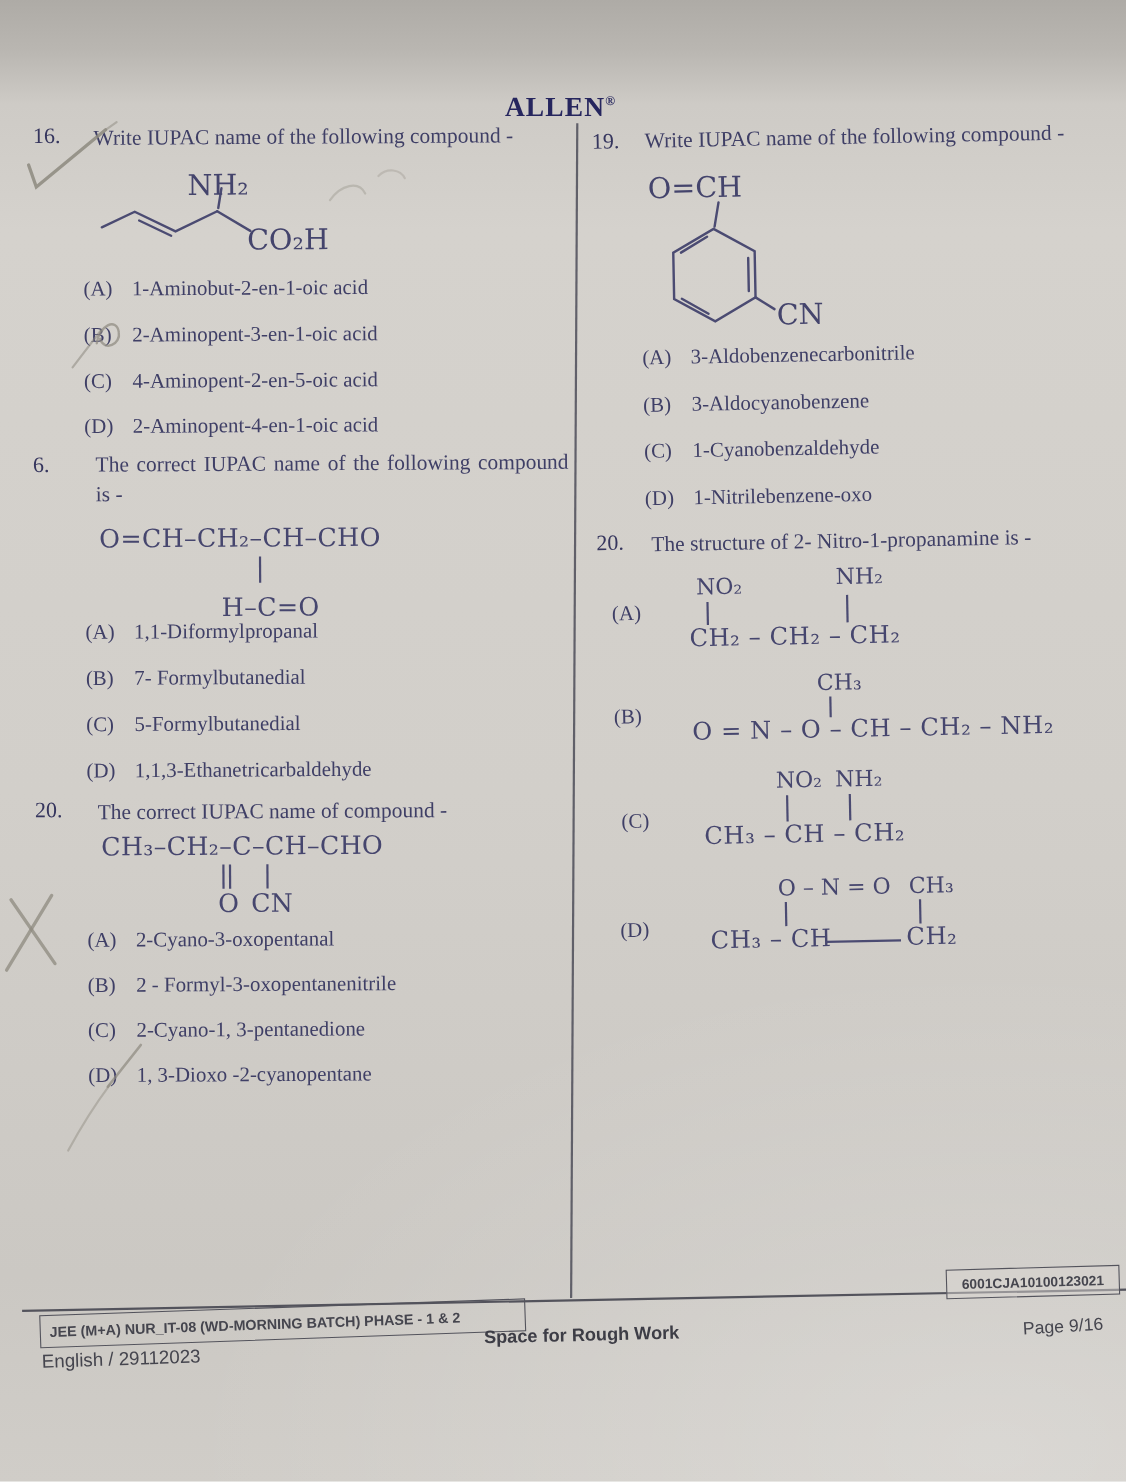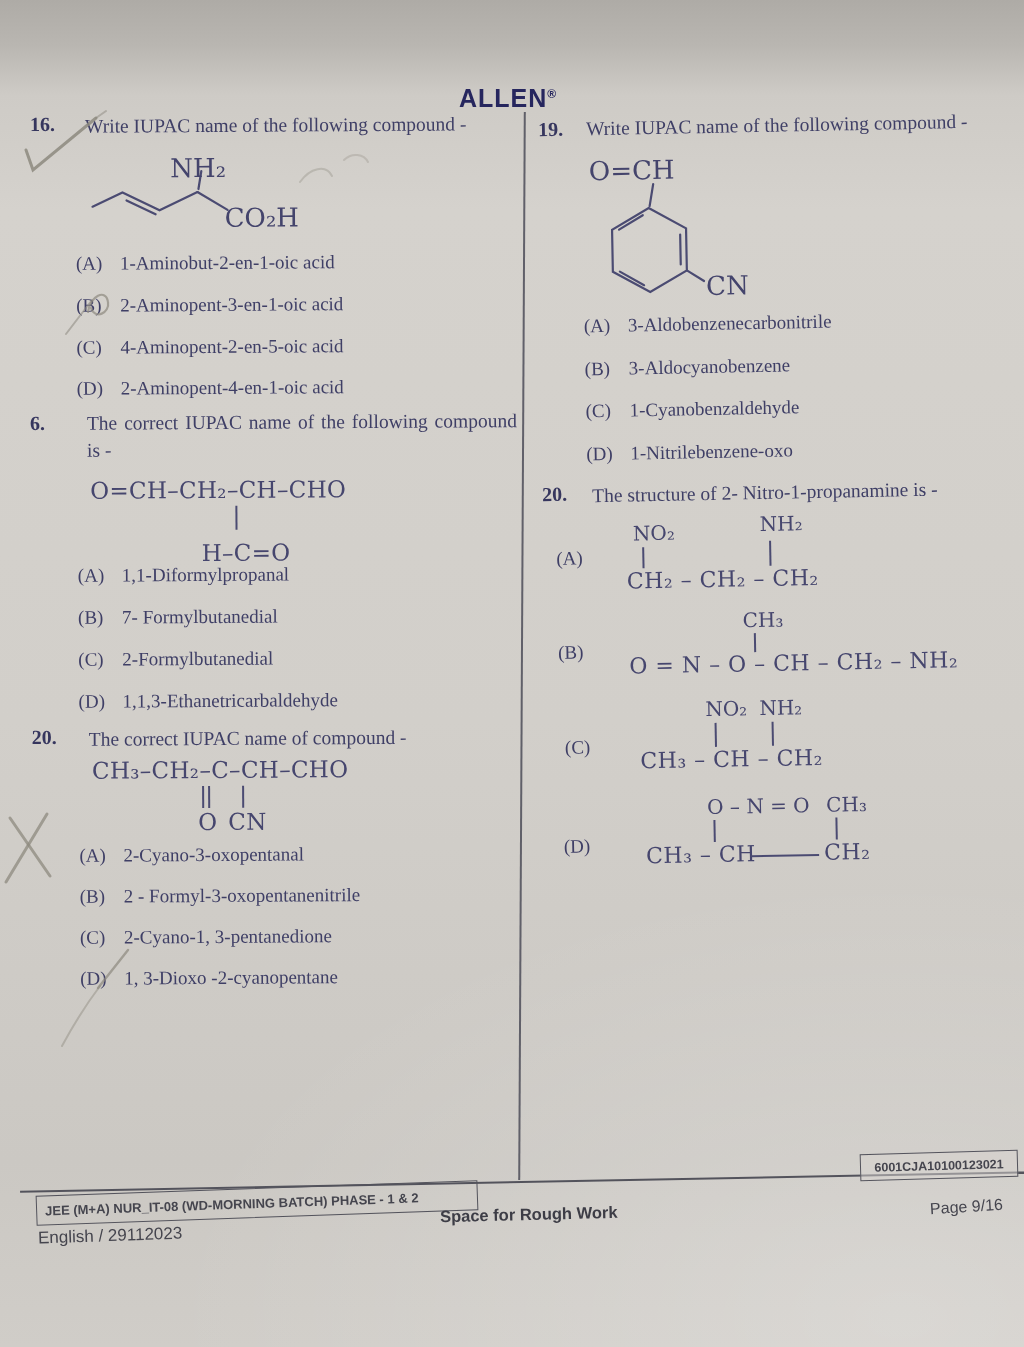--- a/index.html
+++ b/index.html
@@ -6,30 +6,30 @@
   .page{
     position:relative;width:1024px;height:1347px;overflow:hidden;
     background:
       radial-gradient(120% 55% at 88% 98%, rgba(255,255,255,.22), transparent 60%),
       linear-gradient(180deg,#aeaba6 0px,#b9b6b1 45px,#cecbc6 95px,#d5d2cd 210px,#d2cfca 720px,#cbc8c3 1160px,#d0cdc8 1347px);
     font-family:"Liberation Serif", serif;
     color:#3f3f66;
   }
   .abs{position:absolute;}
   
-  .logo{font-family:Liberation Sans, sans-serif;font-weight:900;font-size:25px;
+  .logo{font-family:Liberation Serif, serif;font-weight:900;font-size:25px;
         color:#26265e;letter-spacing:1px;}
   .logo .reg{font-size:12px;vertical-align:super;font-weight:700;}
   
   .col{position:absolute;top:108px;height:1090px;}
   #col-left{left:0;width:524px;transform:rotate(-0.35deg);transform-origin:40px 10px;}
   #col-right{left:528px;width:496px;transform:rotate(-1.1deg);transform-origin:20px 15px;}
   .divider{position:absolute;left:521px;top:112px;width:2px;height:1068px;
            background:#4c4c58;opacity:.85;transform:rotate(.3deg);}
-  .qnum{font-weight:bold;font-size:20px;color:#36365e;}
+  .qnum{font-weight:normal;font-size:20px;color:#36365e;}
   .qtext{font-size:19.5px;line-height:27px;}
   .just{text-align:justify;}
   .opt-label{display:inline-block;width:44px;font-size:19px;}
   .opt-text{font-size:19px;}
   .formula{font-family:"DejaVu Serif",serif;font-size:23px;color:#46466e;letter-spacing:.3px;white-space:nowrap;}
   .chem-top{font-family:"DejaVu Serif",serif;font-size:20px;color:#46466e;white-space:nowrap;}
   .chem-chain{font-family:"DejaVu Serif",serif;font-size:22px;color:#46466e;white-space:nowrap;letter-spacing:.5px;}
   .vbar{position:absolute;width:0;border-left:2px solid #4b4b72;}
   .dvbar{position:absolute;width:4px;border-left:2px solid #4b4b72;border-right:2px solid #4b4b72;}
   .bondline{position:absolute;height:2px;background:#4b4b72;}
@@ -82,21 +82,21 @@
 
     <div class="abs qnum" style="left:28px;top:304px;">6.</div>
     <div class="abs qtext just" style="left:85px;top:302px;width:430px;">The correct IUPAC name of the following compound is -</div>
 
     <div class="abs formula" style="left:88px;top:370px;">O=CH–CH₂–CH–CHO</div>
     <div class="vbar" style="left:233px;top:399px;height:24px;"></div>
     <div class="abs formula" style="left:199px;top:433px;">H–C=O</div>
 
     <div class="abs" style="left:75px;top:457px;"><span class="opt-label">(A)</span><span class="opt-text">1,1-Diformylpropanal</span></div>
     <div class="abs" style="left:75px;top:499px;"><span class="opt-label">(B)</span><span class="opt-text">7- Formylbutanedial</span></div>
-    <div class="abs" style="left:75px;top:541px;"><span class="opt-label">(C)</span><span class="opt-text">2-Formylbutanedial</span></div>
+    <div class="abs" style="left:75px;top:541px;"><span class="opt-label">(C)</span><span class="opt-text">5-Formylbutanedial</span></div>
     <div class="abs" style="left:75px;top:583px;"><span class="opt-label">(D)</span><span class="opt-text">1,1,3-Ethanetricarbaldehyde</span></div>
 
     <div class="abs qnum" style="left:28px;top:618px;">20.</div>
     <div class="abs qtext" style="left:85px;top:618px;width:430px;">The correct IUPAC name of compound -</div>
 
     <div class="abs formula" style="left:88px;top:650px;">CH₃–CH₂–C–CH–CHO</div>
     <div class="dvbar" style="left:198px;top:679px;height:22px;"></div>
     <div class="vbar" style="left:238px;top:679px;height:22px;"></div>
     <div class="abs formula" style="left:194px;top:702px;">O</div>
     <div class="abs formula" style="left:224px;top:702px;">CN</div>

